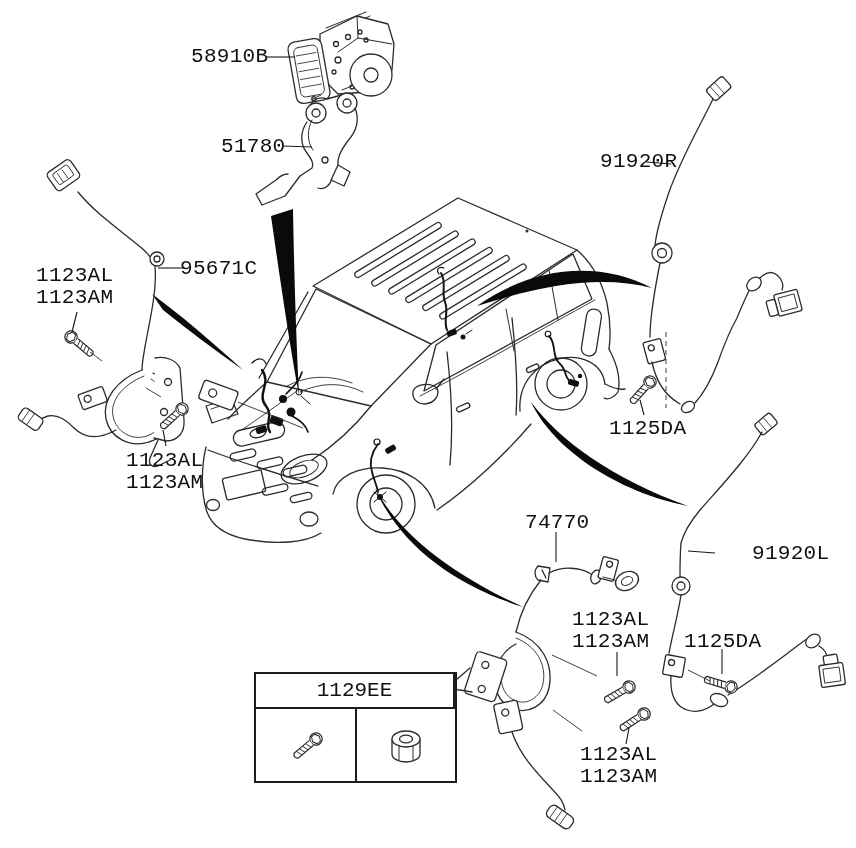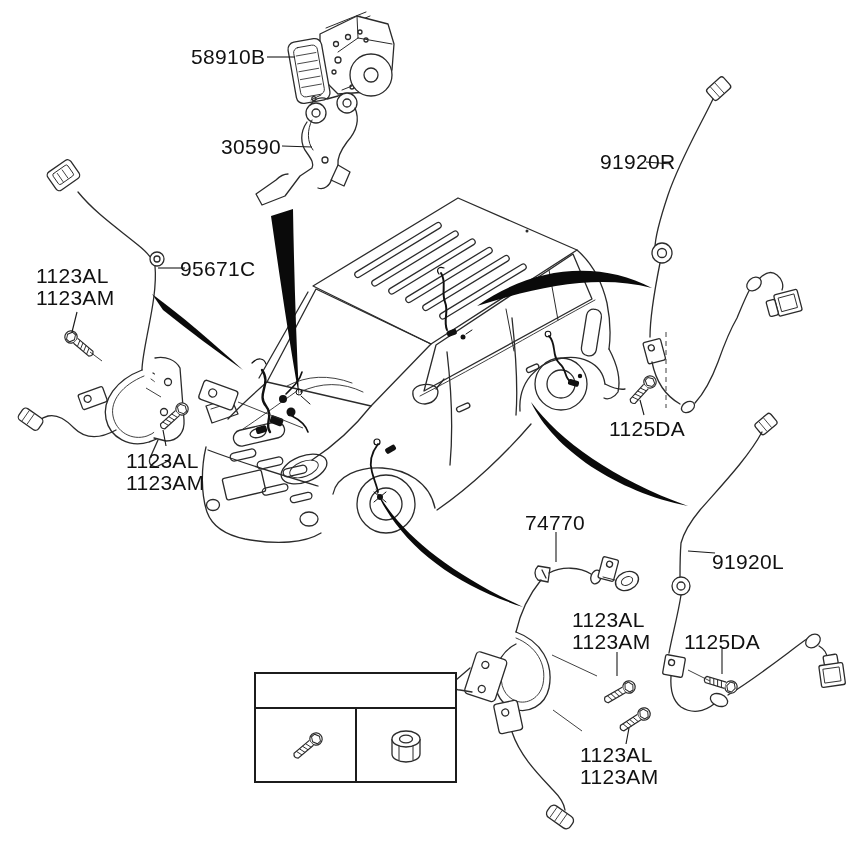--- a/index.html
+++ b/index.html
@@ -1,17 +1,17 @@
 <!DOCTYPE html>
 <html><head>
 <meta charset="utf-8">
 <style>
   html,body{margin:0;padding:0;background:#fff;}
   #stage{position:relative;width:856px;height:848px;background:#fff;overflow:hidden;
-         font-family:Liberation Sans, sans-serif;}
+         font-family:Liberation Mono, monospace;}
   #art{position:absolute;left:0;top:0;}
   .plabel{position:absolute;font-size:21px;color:#111;white-space:nowrap;letter-spacing:.3px;}
   .pair{text-align:left;line-height:22px;}
   #legend{position:absolute;left:254px;top:672px;width:199px;height:107px;
           border:2px solid #1c1c1c;display:flex;flex-direction:column;background:#fff;}
   #legend .hdr{display:flex;height:33px;border-bottom:2px solid #1c1c1c;}
   #legend .bod{display:flex;flex:1;}
   #legend .cell{flex:1;display:flex;align-items:center;justify-content:center;font-size:21px;color:#111;}
   #legend .hdr .cell:first-child, #legend .bod .cell:first-child{border-right:2px solid #1c1c1c;}
 </style>
@@ -300,49 +300,50 @@
     <path d="M146,388 L161,397"></path>
     <path d="M90,352 L102,361"></path>
     <path d="M666,332 V408" stroke-dasharray="5,4"></path>
     <path d="M552,655 L597,676"></path>
     <path d="M553,710 L582,731"></path>
     <path d="M688,670 L710,681"></path>
   </g>
 </svg>
 
   <div class="plabel" style="left:191px;top:45px;">58910B</div>
-  <div class="plabel" style="left:221px;top:135px;">30590</div>
+  <div class="plabel" style="left:221px;top:135px;">51780</div>
   <div class="plabel" style="left:600px;top:150px;">91920R</div>
   <div class="plabel" style="left:180px;top:257px;">95671C</div>
 
   <div class="plabel pair" style="left:36px;top:265px;width:86px;">
     <div>1123AL</div>
     <div>1123AM</div>
   </div>
   <div class="plabel pair" style="left:126px;top:450px;width:86px;">
     <div>1123AL</div>
     <div>1123AM</div>
   </div>
 
   <div class="plabel" style="left:525px;top:511px;">74770</div>
-  <div class="plabel" style="left:712px;top:542px;margin-top:8px;">91920L</div>
+  <div class="plabel" style="left:752px;top:542px;">91920L</div>
   <div class="plabel" style="left:609px;top:417px;">1125DA</div>
 
   <div class="plabel pair" style="left:572px;top:609px;width:88px;">
     <div>1123AL</div>
     <div>1123AM</div>
   </div>
   <div class="plabel" style="left:684px;top:630px;">1125DA</div>
   <div class="plabel pair" style="left:580px;top:744px;width:88px;">
     <div>1123AL</div>
     <div>1123AM</div>
   </div>
 
   <div id="legend">
     <div class="hdr">
+      <div class="cell">1129EE</div>
     </div>
     <div class="bod">
       <div class="cell">
         <svg width="90" height="60" viewBox="0 0 90 60">
           <g transform="translate(56,24) rotate(140)">
             <circle r="6.2" fill="#fff" stroke="#2b2b2b" stroke-width="1.2"></circle>
             <path d="M-2,-4.6 L2,-4.6 L4.4,0 L2,4.6 L-2,4.6 L-4.4,0 Z" fill="#fff" stroke="#2b2b2b" stroke-width="1"></path>
             <path d="M6,-3.2 L26,-3.2 Q29.5,0 26,3.2 L6,3.2" fill="#fff" stroke="#2b2b2b" stroke-width="1.2"></path>
             <path d="M9,-3.2 L11,3.2 M13,-3.2 L15,3.2 M17,-3.2 L19,3.2 M21,-3.2 L23,3.2" stroke="#2b2b2b" stroke-width="0.9"></path>
           </g>

